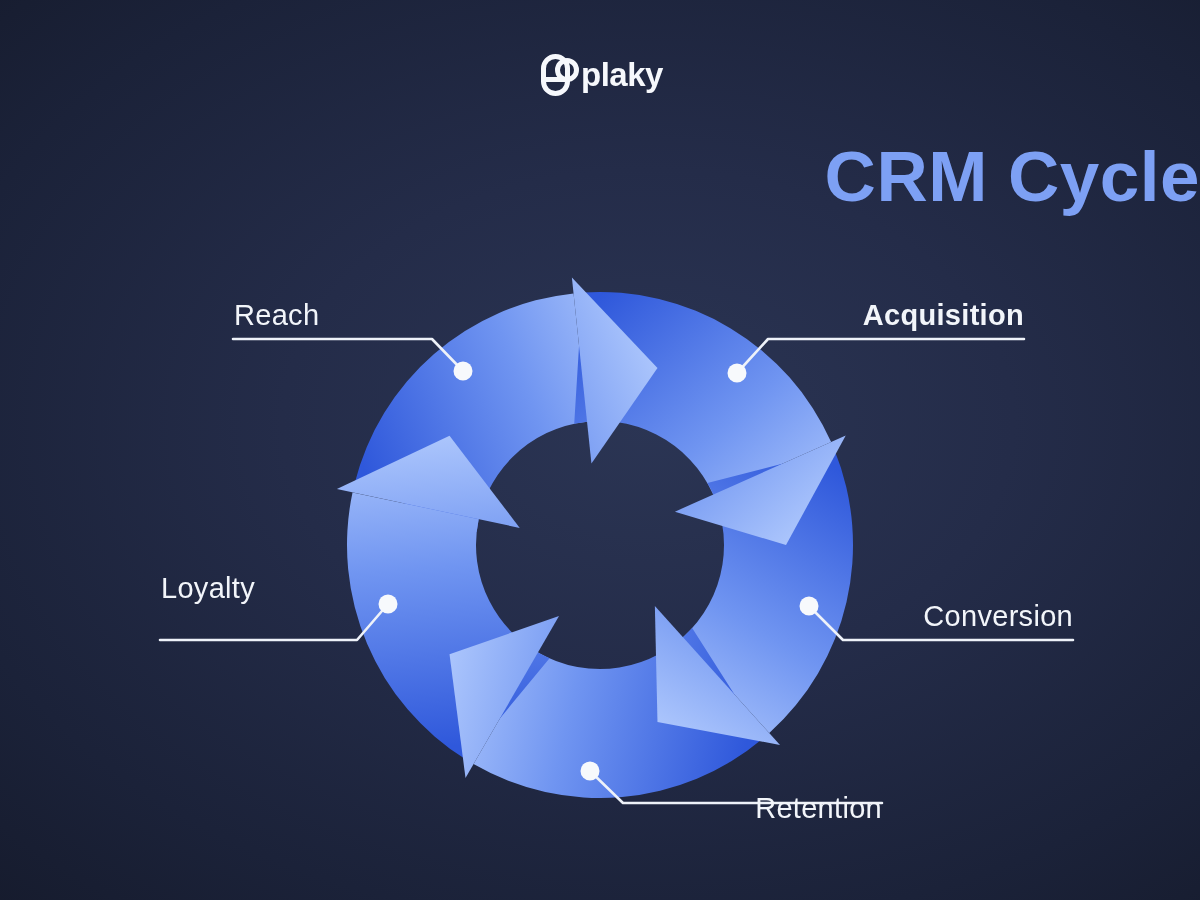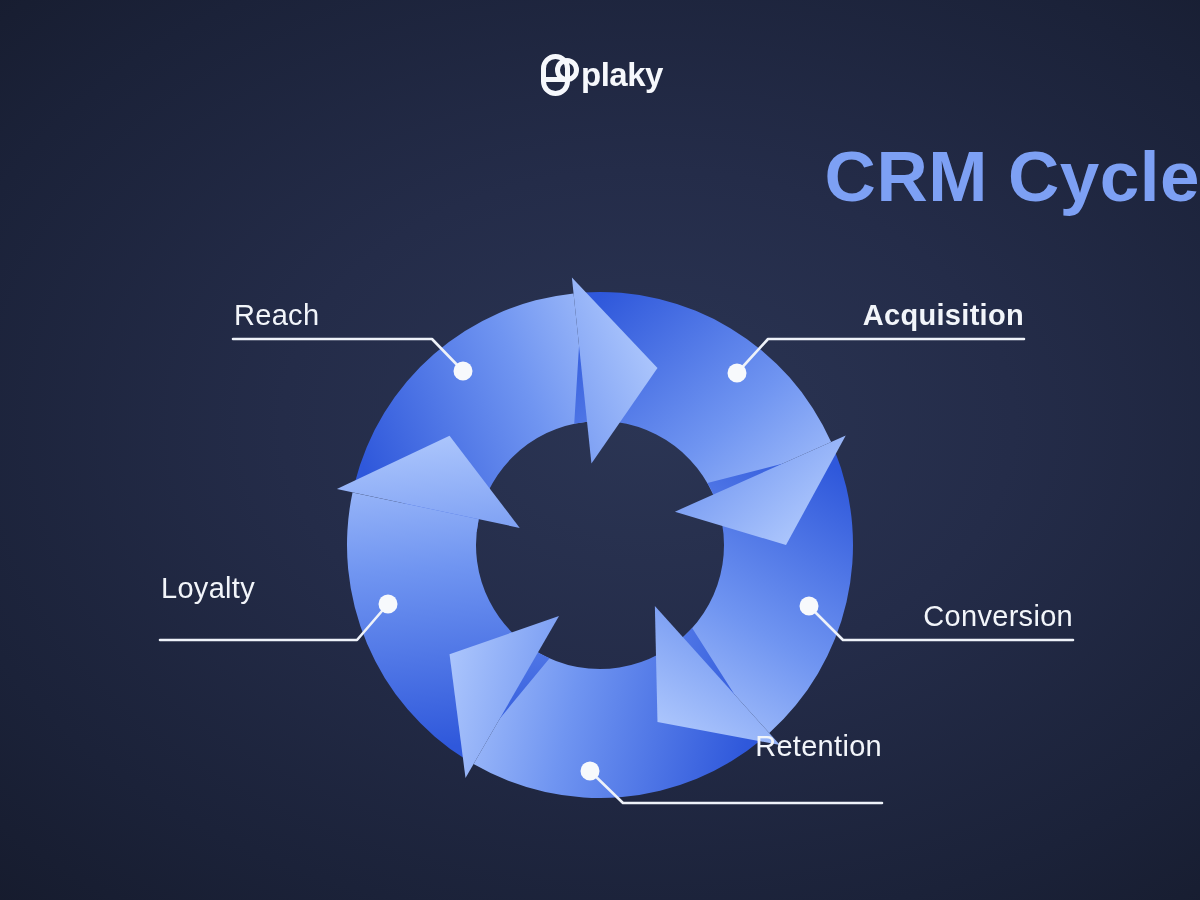--- a/index.html
+++ b/index.html
@@ -26,21 +26,21 @@
     position:absolute;top:136px;left:0;width:1200px;text-align:right;
     font-size:71px;font-weight:bold;letter-spacing:0.5px;color:#7da0f4;
   }
   .stage-label{
     position:absolute;color:#f2f5fa;font-size:29px;font-weight:normal;
     letter-spacing:0.3px;white-space:nowrap;
   }
   .lbl-reach{left:234px;top:299px;}
   .lbl-acquisition{right:176px;top:299px;font-weight:bold;}
   .lbl-conversion{right:127px;top:600px;}
-  .lbl-retention{right:318px;top:730px;}
+  .lbl-retention{right:318px;top:792px;}
   .lbl-loyalty{left:161px;top:572px;}
 </style>
 </head>
 <body>
 
 <div class="stage-canvas">
 
   <svg class="diagram" id="diagram-svg" width="1200" height="900" viewBox="0 0 1200 900">
     <defs id="diagram-defs">
         <linearGradient id="grad-reach" gradientUnits="userSpaceOnUse" x1="657.48" y1="368.1" x2="371.98" y2="488.15">

